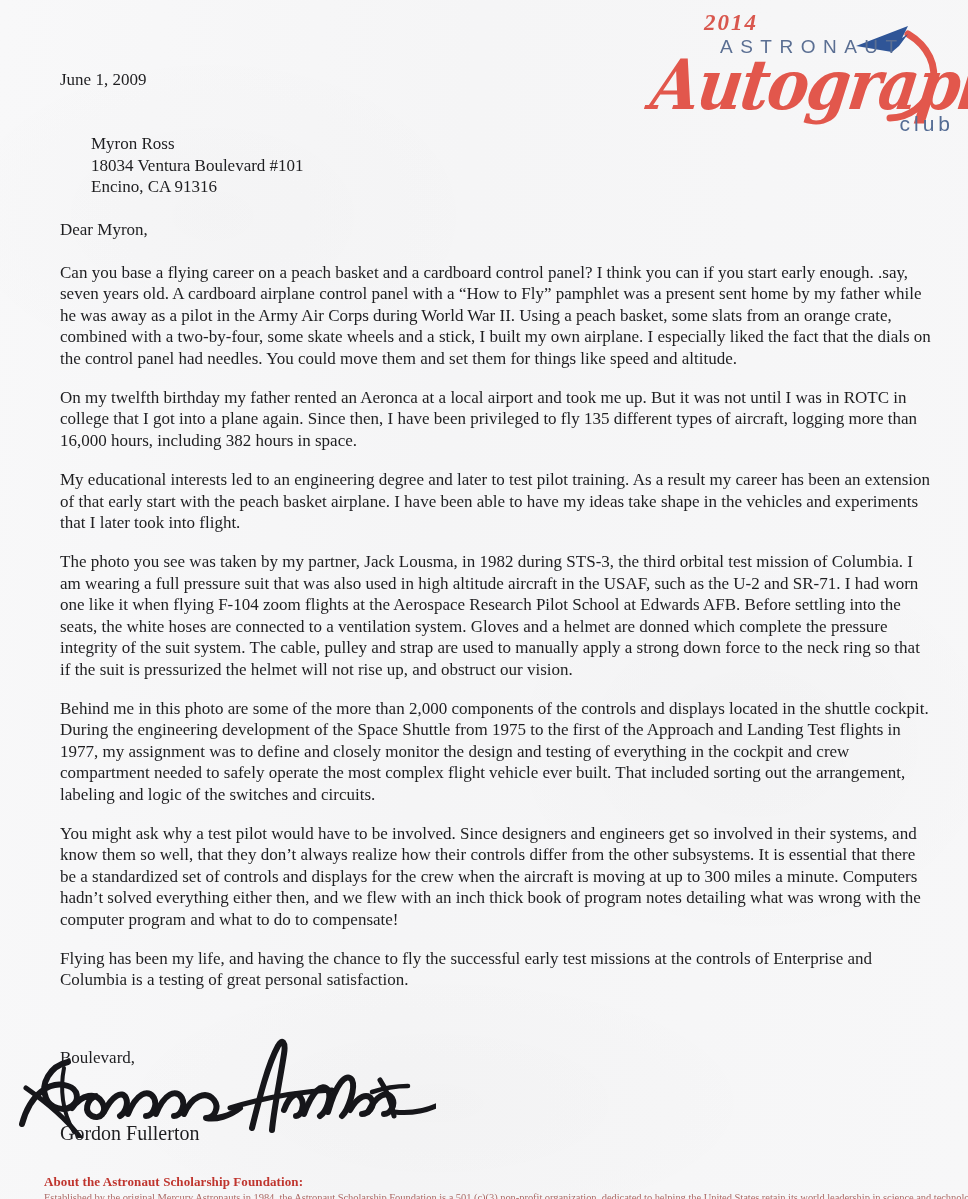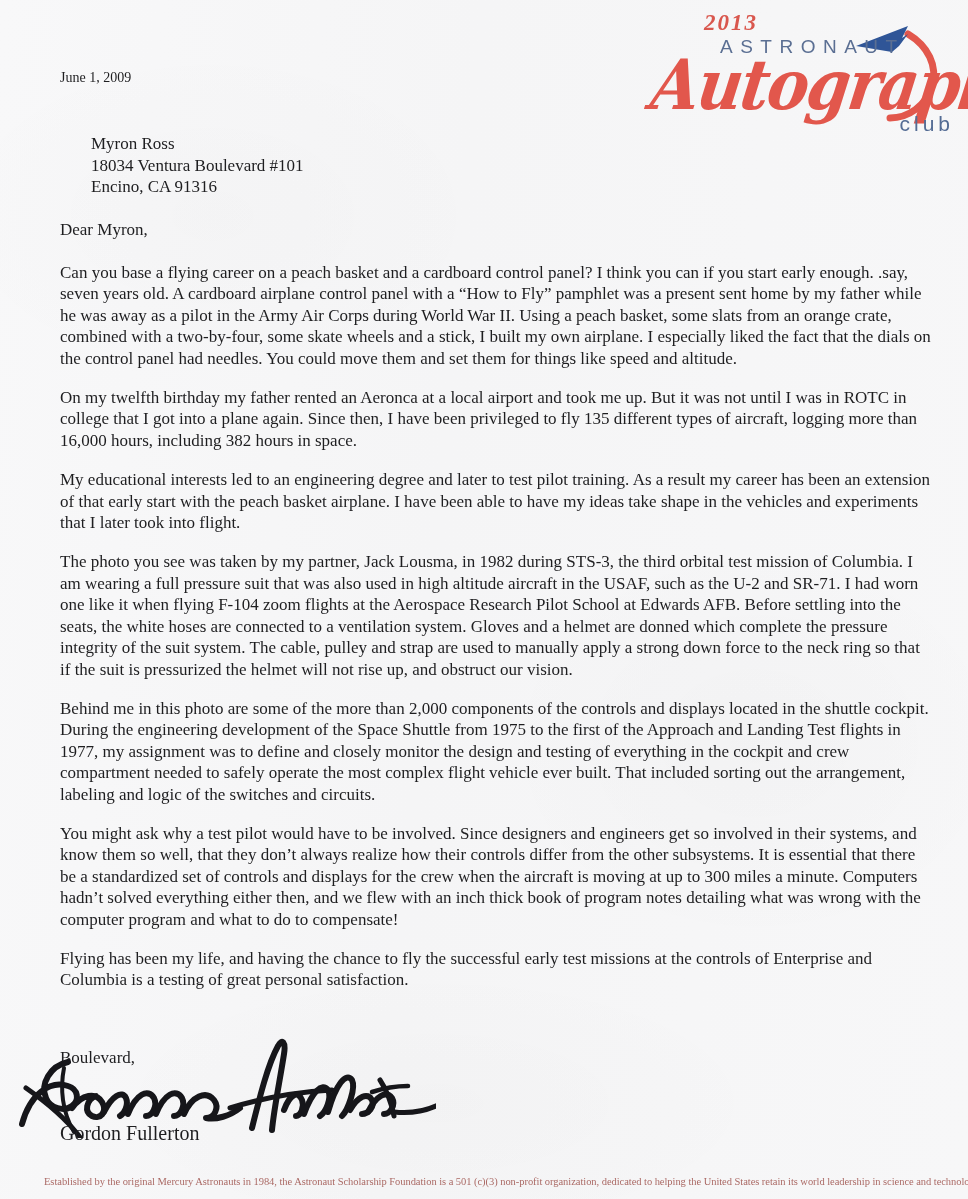--- a/index.html
+++ b/index.html
@@ -93,21 +93,21 @@
     width: 304px;
     height: 128px;
     pointer-events: none;
   }
 
   
   .date {
     position: absolute;
     left: 60px;
     top: 70px;
-    font-size: 14px;
+    font-size: 17px;
   }
   .address {
     position: absolute;
     left: 60px;
     top: 133px;
     font-size: 17px;
     line-height: 21.5px;
     margin-left: 31px;
   }
   .salutation {
@@ -187,21 +187,21 @@
   <div class="logo">
 
     <svg class="logo-swoosh" viewBox="0 0 304 128">
 
       <path d="M252 26 C 272 38, 282 58, 276 78 C 270 98, 252 110, 234 110" fill="none" stroke="#e2574c" stroke-width="7" stroke-linecap="round"></path>
 
       <path d="M200 38 L 252 18 L 246 30 L 252 26 L 243 38 Z" fill="#2f5597"></path>
       <path d="M200 38 L 243 38 L 236 44 Z" fill="#2f5597"></path>
     </svg>
 
-    <div class="logo-year">2013</div>
+    <div class="logo-year">2014</div>
     <div class="logo-astronaut">ASTRONAUT</div>
     <div class="logo-script">Autograph</div>
     <div class="logo-club">club</div>
   </div>
 
   <div class="date">June 1, 2009</div>
 
   <div class="address">
     <div>Myron Ross</div>
     <div>18034 Ventura Boulevard #101</div>
@@ -250,16 +250,17 @@
       <path d="M364 52 C 372 64, 376 78, 378 88" stroke-width="5"></path>
       <path d="M356 64 C 368 60, 380 58, 392 58" stroke-width="4.5"></path>
 
       <path d="M378 84 C 396 86, 414 82, 428 74" stroke-width="5"></path>
     </g>
   </svg>
 
   <div class="signer-name">Gordon Fullerton</div>
 
   <div class="footer">
+    <p class="footer-heading">About the Astronaut Scholarship Foundation:</p>
     <p class="footer-text">Established by the original Mercury Astronauts in 1984, the Astronaut Scholarship Foundation  is a 501 (c)(3) non-profit organization, dedicated to helping the United States retain its world leadership in science and technology</p>
   </div>
 
 </div>
 
 </body></html>

